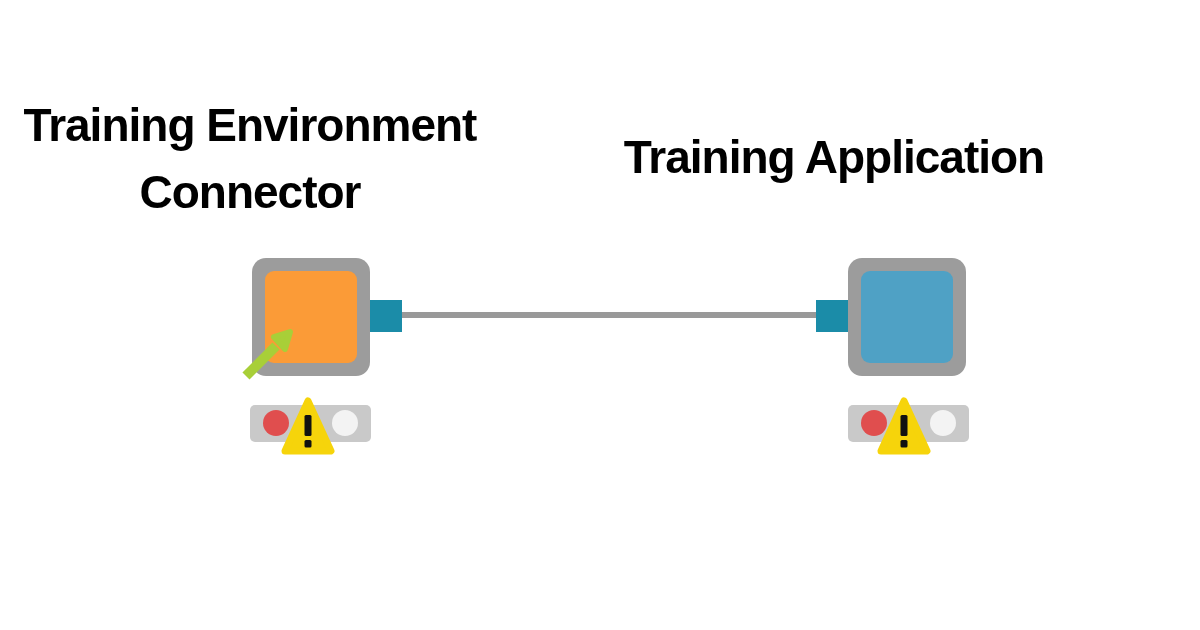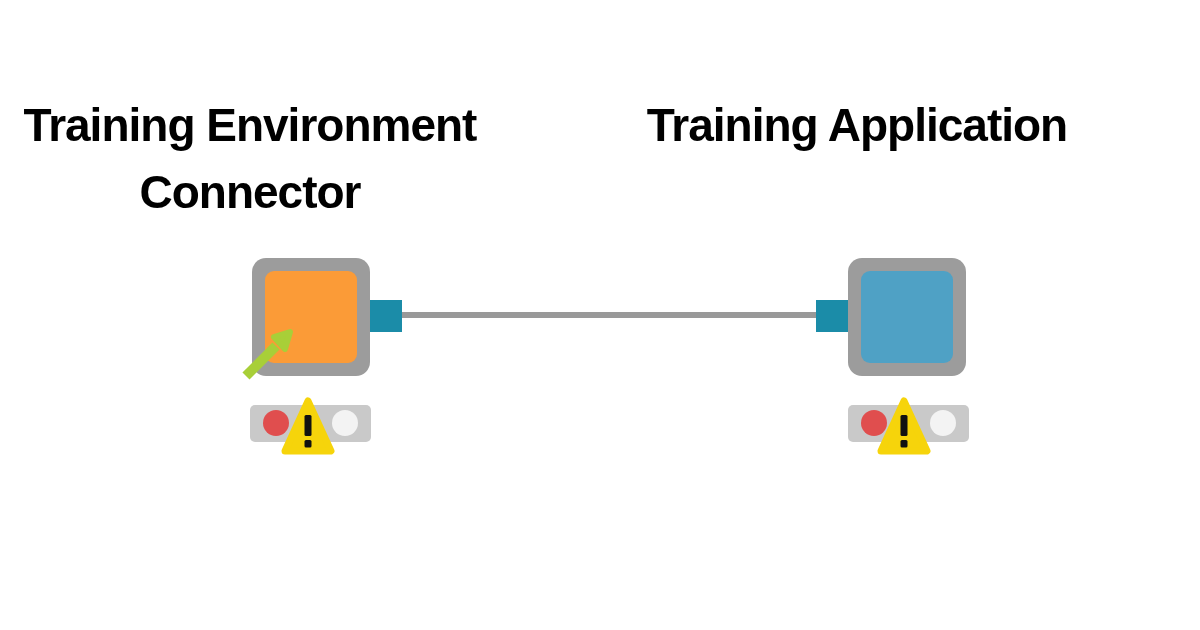--- a/index.html
+++ b/index.html
@@ -12,21 +12,21 @@
   .canvas { position: absolute; left: 0; top: 0; width: 1181px; height: 630px; padding-left: 20px; }
 
   
   .annotation {
     position: absolute; top: 92px; width: 540px;
     text-align: center; color: #000000;
     font-size: 46px; font-weight: 700; line-height: 67px;
     letter-spacing: -1px; white-space: nowrap;
   }
   .annotation-left  { left: -20px; }
-  .annotation-right { left: 587px; }
+  .annotation-right { left: 564px; margin-top: 32px; }
 
   
   .node-body {
     position: absolute; top: 258px; width: 118px; height: 118px;
     background: #9c9c9c; border-radius: 14px;
   }
   .node-body-left  { left: 252px; }
   .node-body-right { left: 848px; }
   .node-inner {
     position: absolute; left: 13px; top: 13px; width: 92px; height: 92px;

